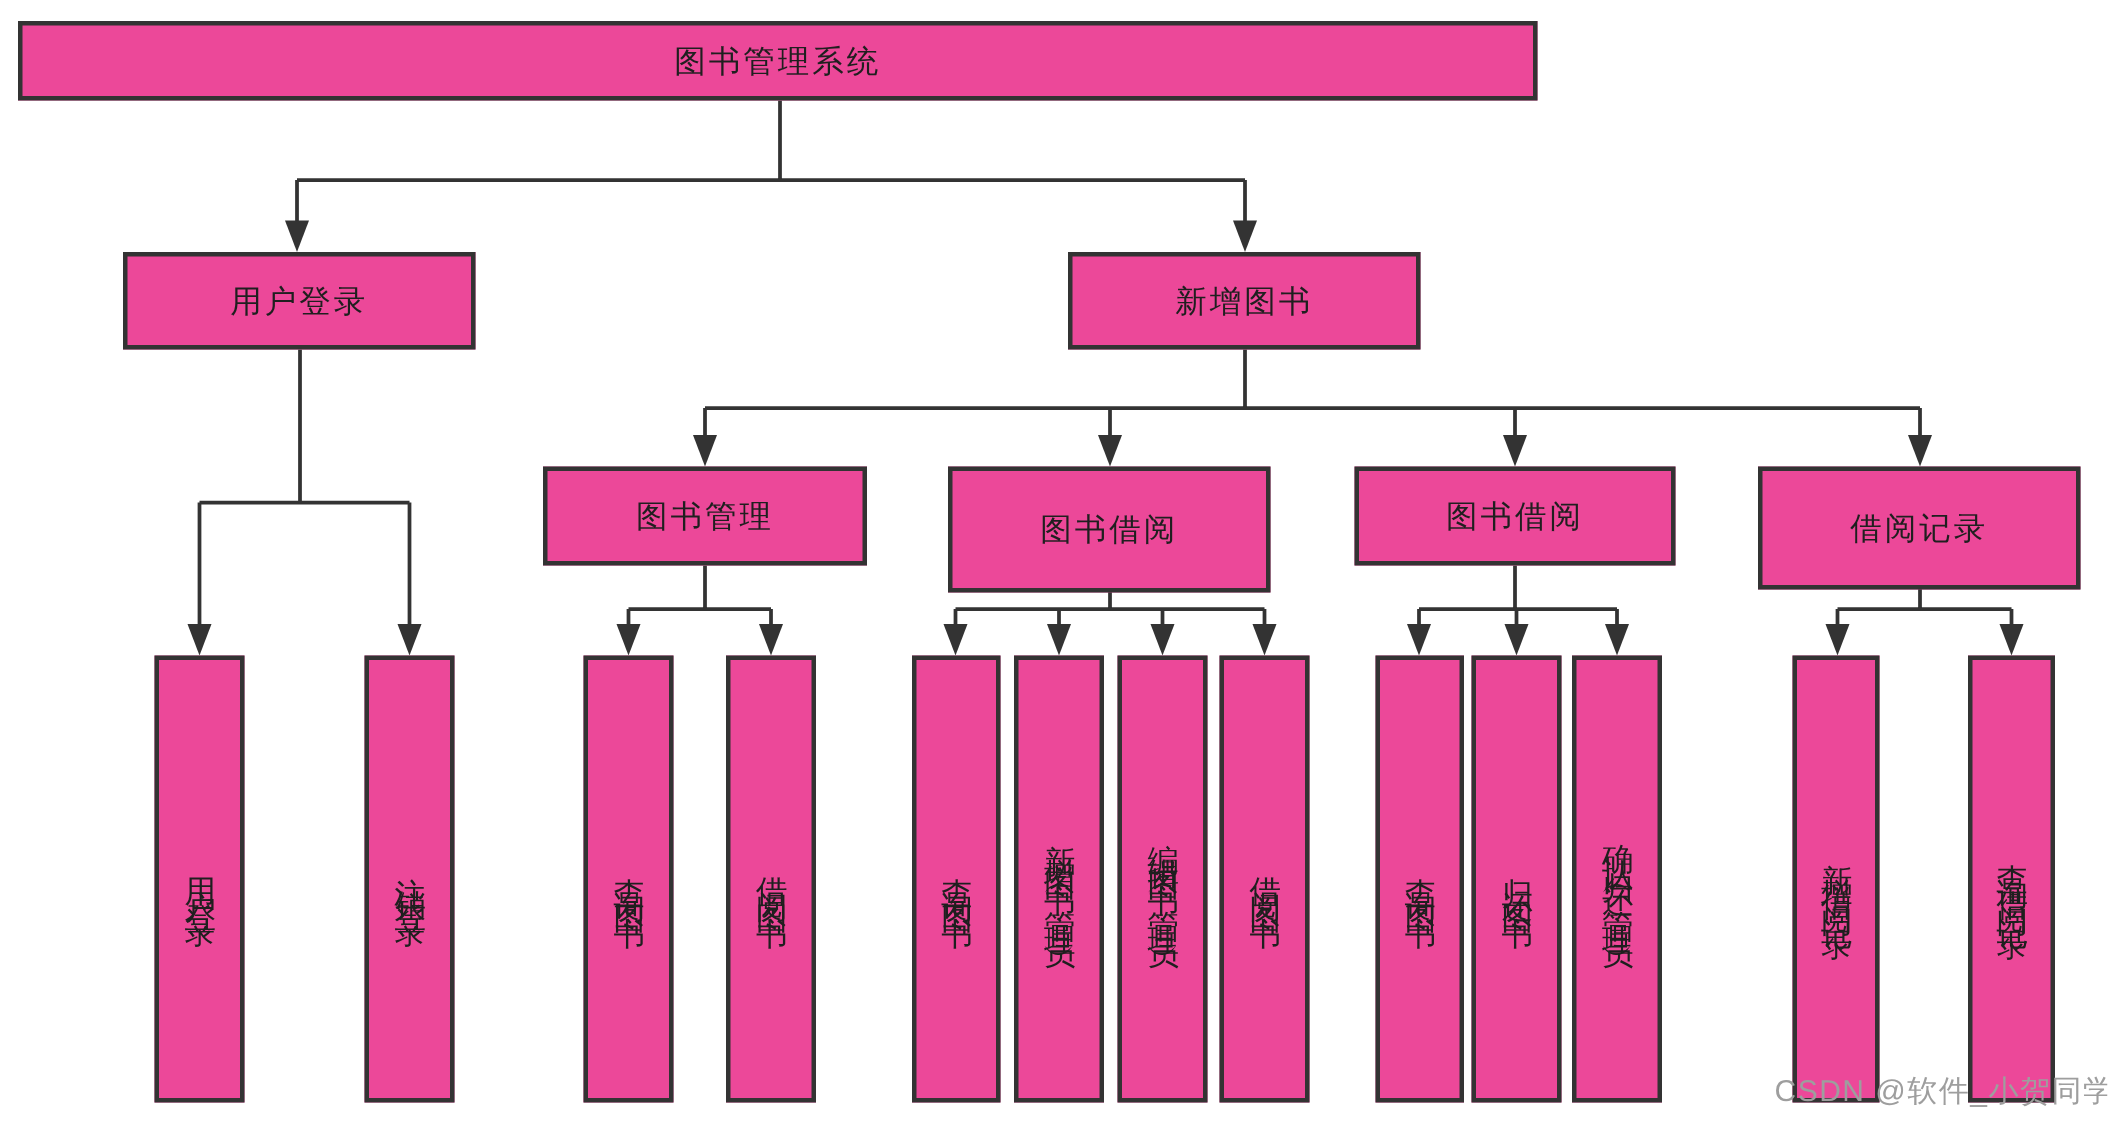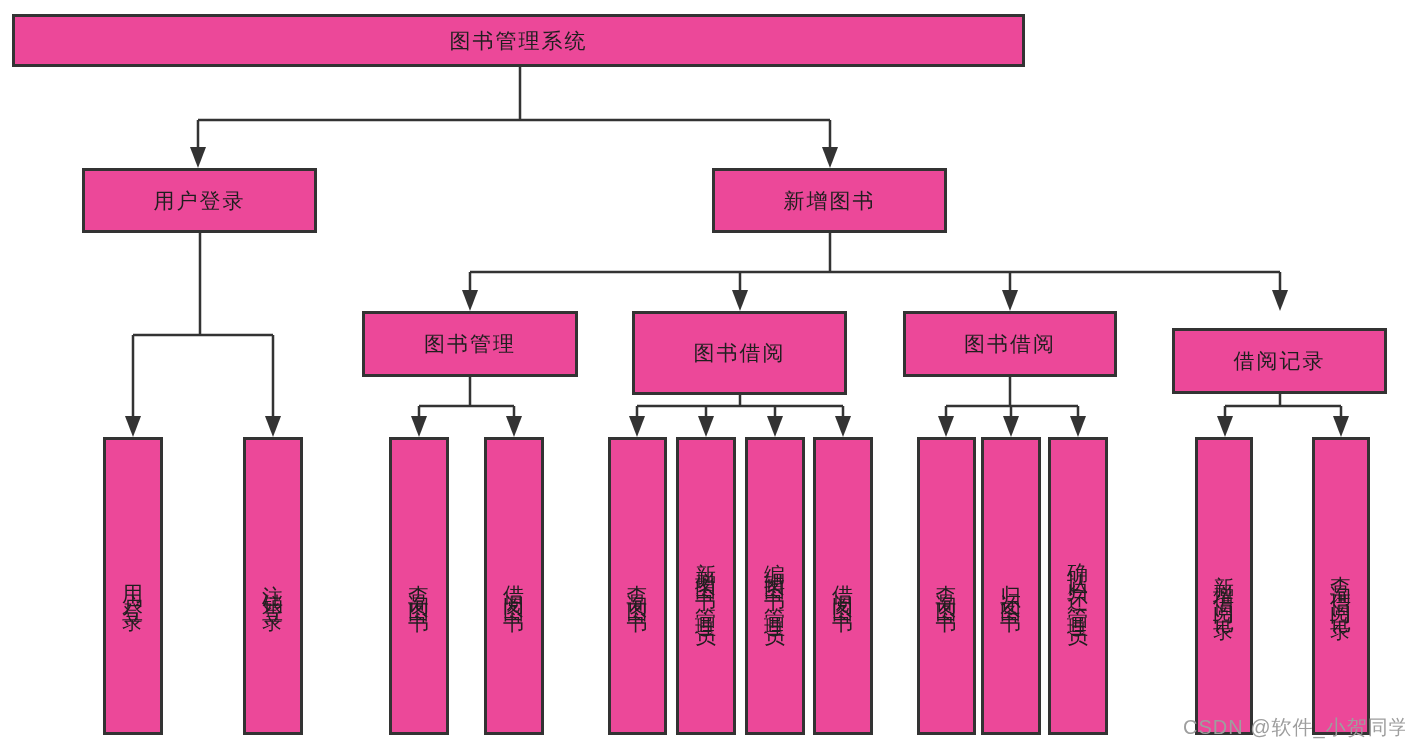--- a/index.html
+++ b/index.html
@@ -35,21 +35,21 @@
     font-size: 21px;
     letter-spacing: 2px;
     white-space: nowrap;
   }
   .node.root  { left: 12px;  top: 14px;  width: 1013px; height: 53px; }
   .node.lvl2a { left: 82px;  top: 168px; width: 235px;  height: 65px; }
   .node.lvl2b { left: 712px; top: 168px; width: 235px;  height: 65px; }
   .node.lvl3a { left: 362px;  top: 311px; width: 216px; height: 66px; }
   .node.lvl3b { left: 632px;  top: 311px; width: 215px; height: 84px; }
   .node.lvl3c { left: 903px;  top: 311px; width: 214px; height: 66px; }
-  .node.lvl3d { left: 1172px; top: 328px; width: 215px; height: 66px; }
+  .node.lvl3d { left: 1172px; top: 311px; width: 215px; height: 82px; }
   .node.leaf {
     top: 437px;
     height: 298px;
     width: 60px;
   }
   .node.leaf span {
     writing-mode: vertical-rl;
     text-orientation: mixed;
     font-size: 21px;
     letter-spacing: 9px;

